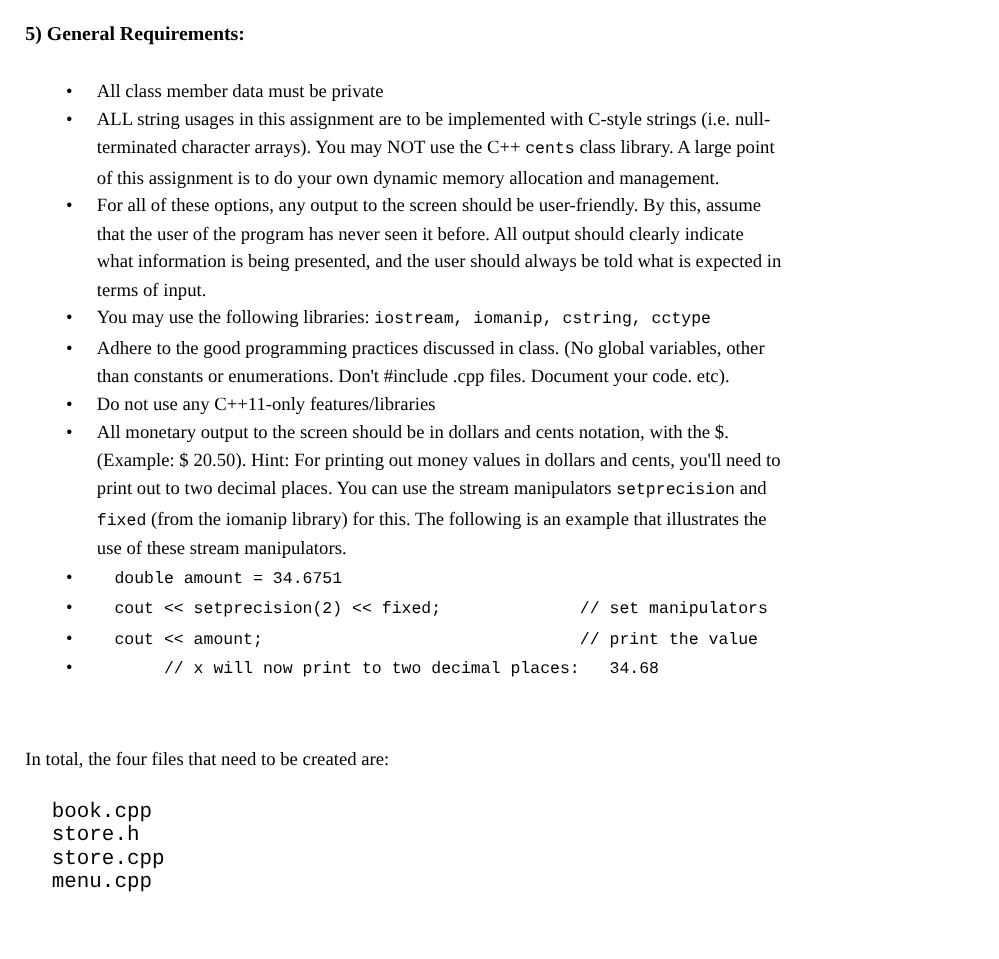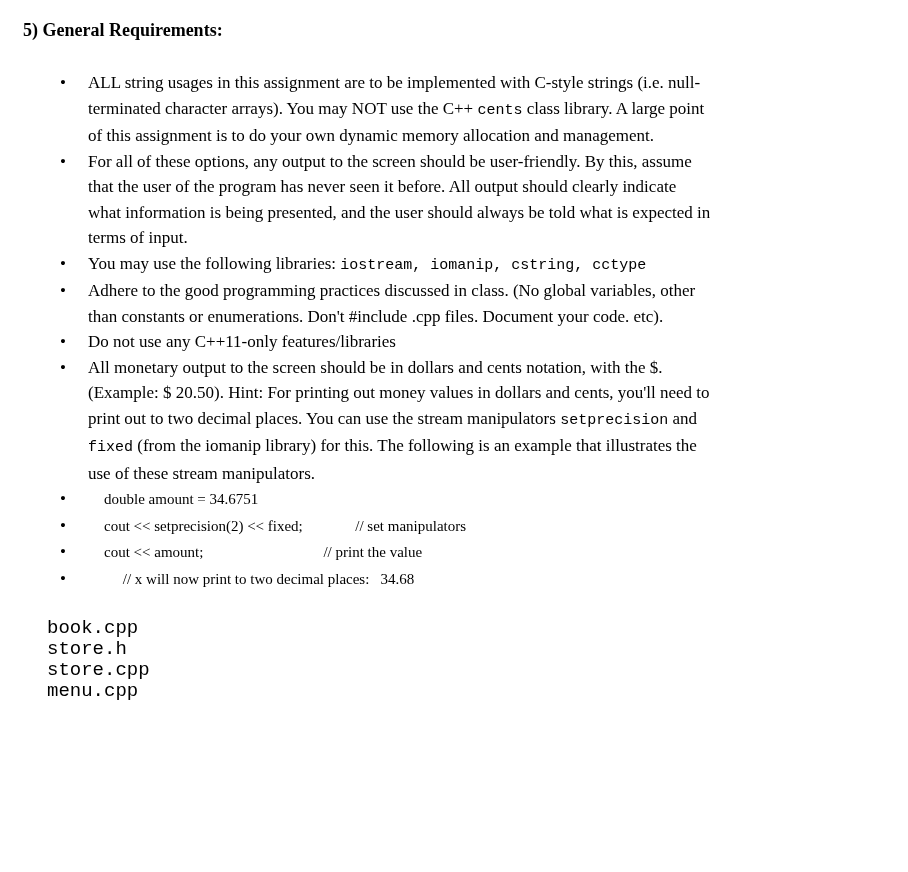--- a/index.html
+++ b/index.html
@@ -44,21 +44,21 @@
     padding-left: 81px;
   }
   .m {
     font-family: "Liberation Mono", monospace;
     font-size: 15px;
   }
   .b {
     font-weight: normal;
   }
   .code {
-    font-family: Liberation Serif, serif;
+    font-family: Liberation Mono, monospace;
     font-size: 15px;
     white-space: pre;
   }
   .closing {
     margin: 55px 0 0 0;
   }
   .files {
     margin: 26px 0 0 24px;
     font-family: "Liberation Mono", monospace;
     font-size: 19px;
@@ -66,20 +66,23 @@
   }
 </style>
 </head>
 <body>
 
 <div class="page">
 
   <h1 class="heading">5) General Requirements:</h1>
 
   <ul class="req-list">
+    <li>
+      <span>All class member data must be private</span>
+    </li>
     <li>
       <span>ALL string usages in this assignment are to be implemented with C-style strings (i.e. null-terminated character arrays). You may NOT use the C++ </span><span class="m">cents</span><span> class library. A large point of this assignment is to do your own dynamic memory allocation and management.</span>
     </li>
     <li>
       <span>For all of these options, any output to the screen should be user-friendly.  By this, assume that the user of the program has never seen it before.  All output should clearly indicate what information is being presented, and the user should always be told what is expected in terms of input.</span>
     </li>
     <li>
       <span>You may use the following libraries:  </span><span class="m">iostream, iomanip, cstring, cctype</span>
     </li>
     <li>
@@ -98,20 +101,21 @@
       <span class="code">cout &lt;&lt; setprecision(2) &lt;&lt; fixed;              // set manipulators</span>
     </li>
     <li class="code-li">
       <span class="code">cout &lt;&lt; amount;                                // print the value</span>
     </li>
     <li class="code-li">
       <span class="code">     // x will now print to two decimal places:   34.68</span>
     </li>
   </ul>
 
+  <p class="closing">In total, the four files that need to be created are:</p>
 
   <div class="files">
     <div>book.cpp</div>
     <div>store.h</div>
     <div>store.cpp</div>
     <div>menu.cpp</div>
   </div>
 
 </div>
 

